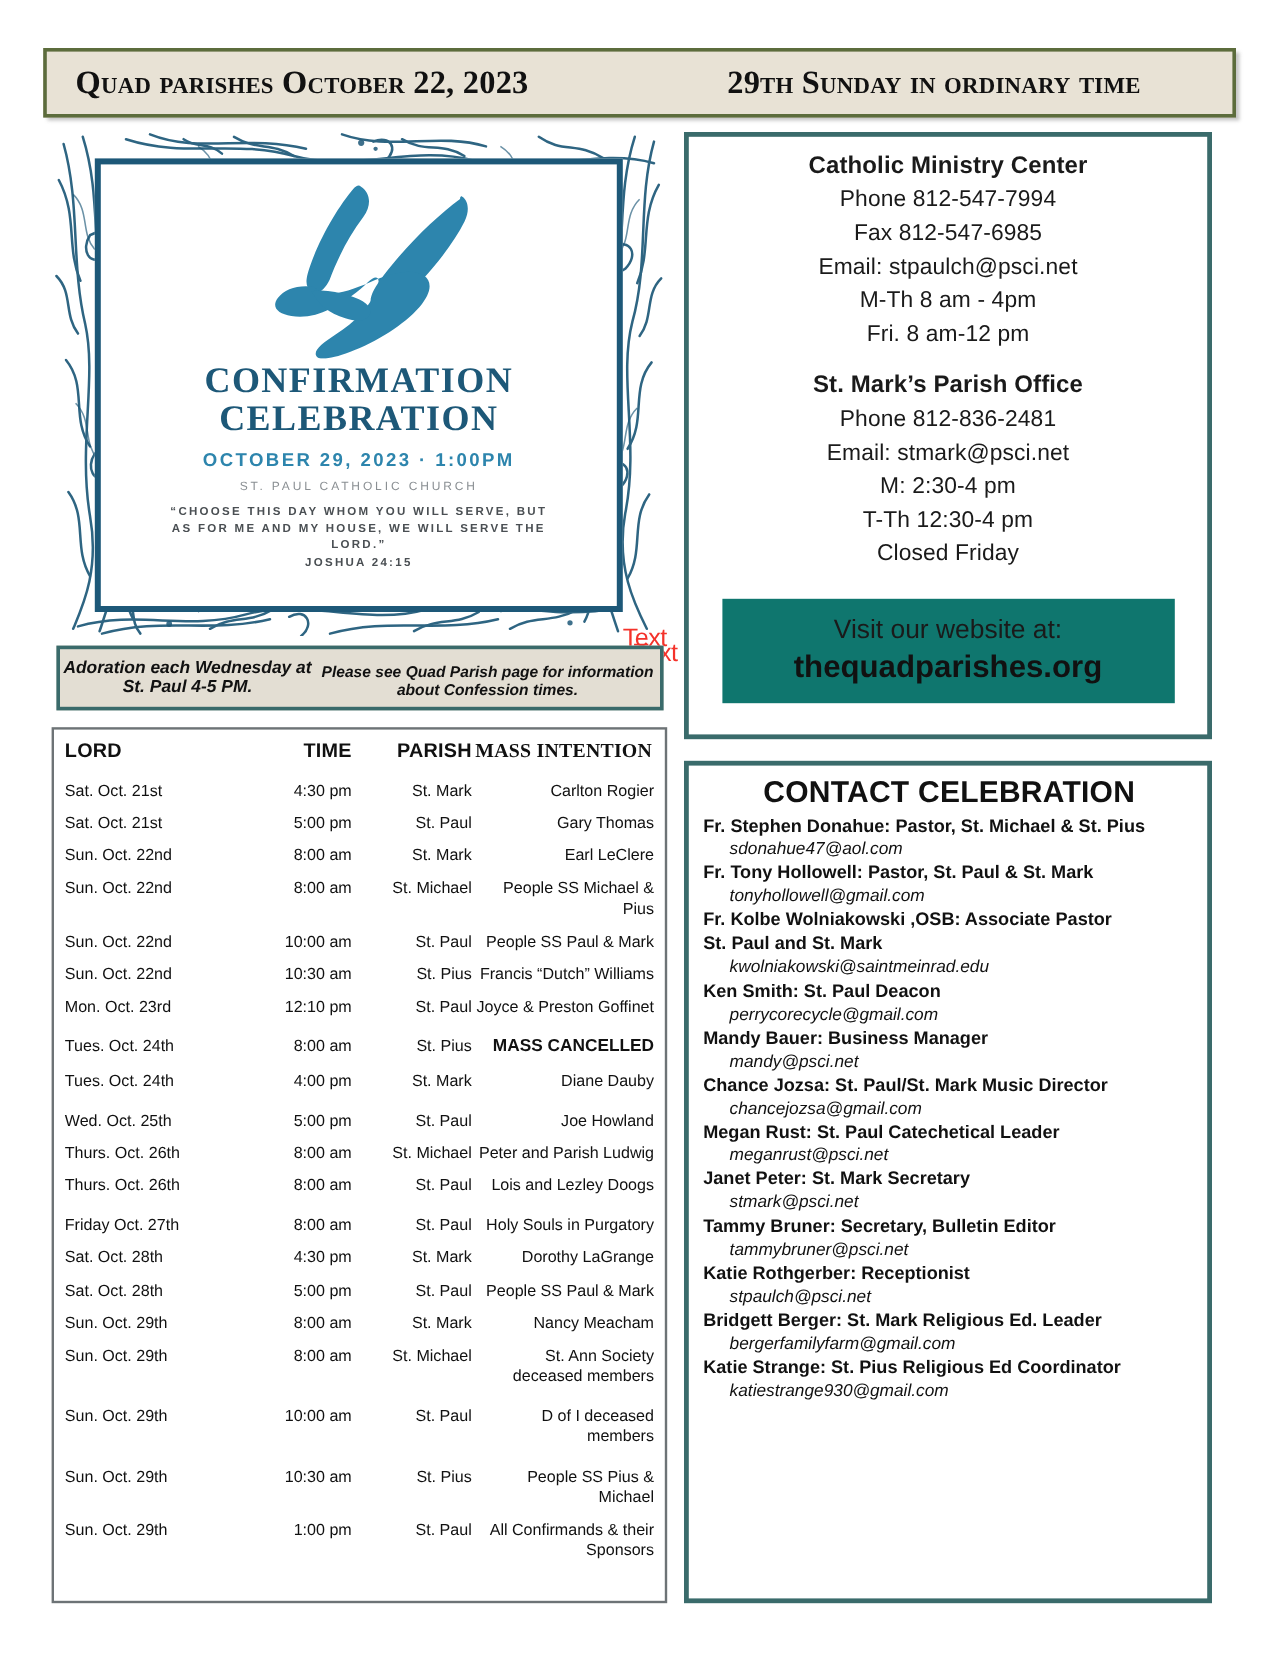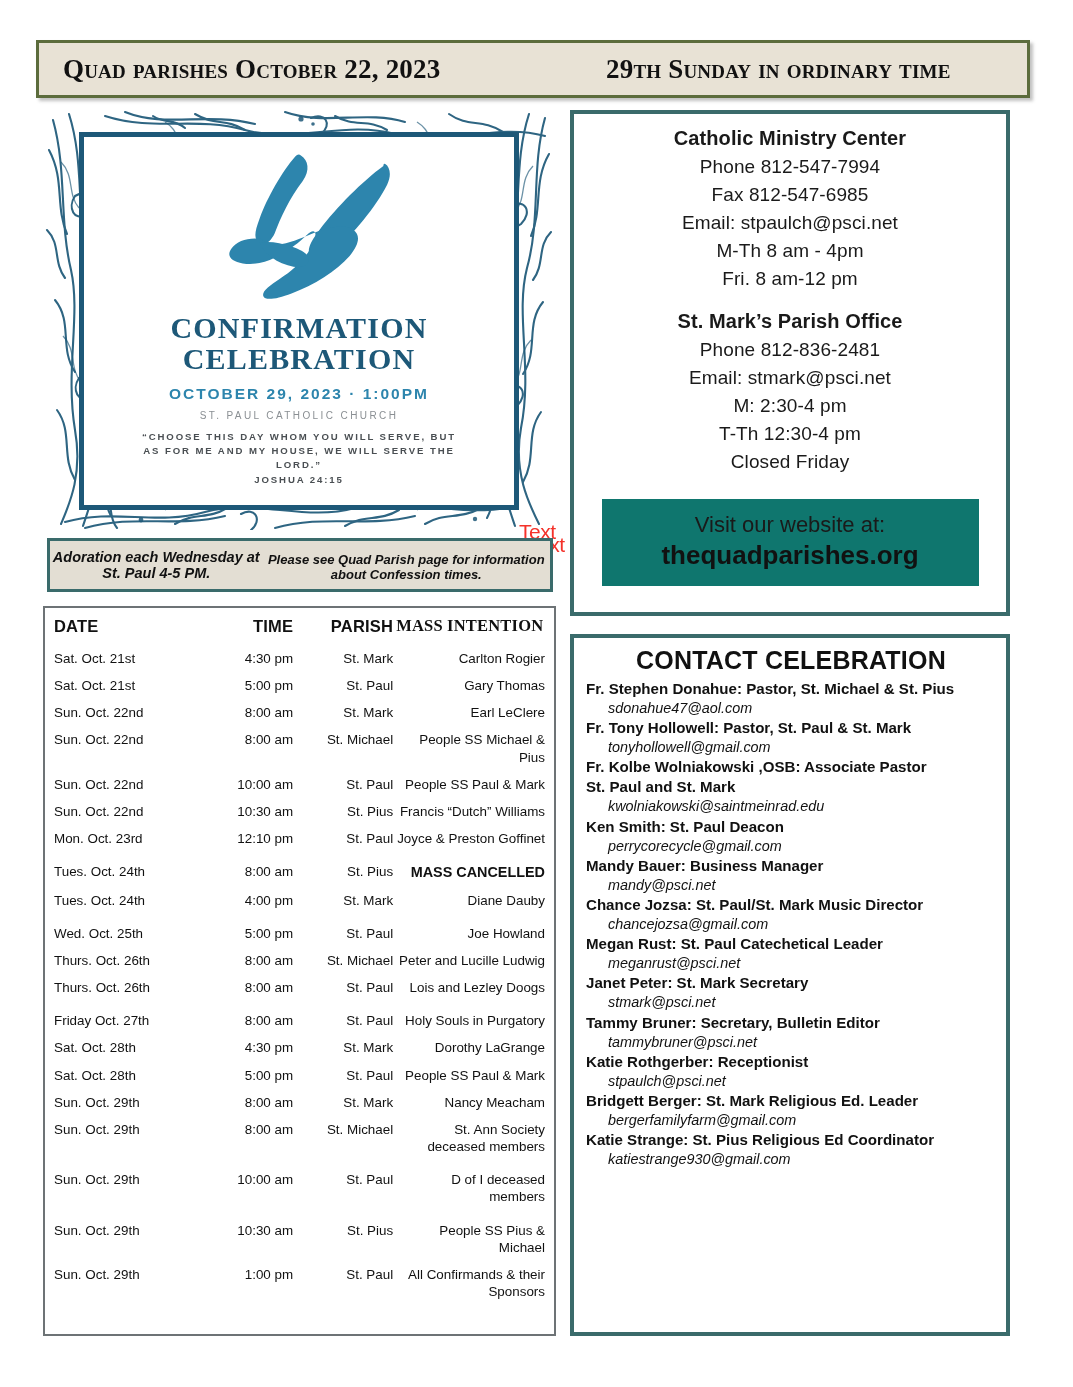--- a/index.html
+++ b/index.html
@@ -100,21 +100,21 @@
     margin-bottom: 2px;
   }
   .flyer-title {
     font-family: "Liberation Serif", serif;
     font-weight: bold;
     color: #1d5878;
     font-size: 30px;
     line-height: 1.02;
     letter-spacing: 1.2px;
     text-align: center;
-    margin-top: 12px;
+    margin-top: 2px;
   }
   .flyer-date {
     margin-top: 11px;
     color: #2d85ad;
     font-weight: bold;
     font-size: 15.5px;
     letter-spacing: 2.0px;
     text-align: center;
   }
   .flyer-church {
@@ -426,21 +426,21 @@
 
   <div class="adoration">
     <div class="adoration-line1">Adoration each Wednesday at St. Paul 4-5 PM.</div>
     <div class="adoration-line2">Please see Quad Parish page for information about Confession times.</div>
   </div>
 
   <div class="mass-box">
     <table class="mass">
       <thead>
         <tr>
-          <th class="c-date">DATE</th>
+          <th class="c-date">LORD</th>
           <th class="c-time">TIME</th>
           <th class="c-par">PARISH</th>
           <th class="c-int">MASS INTENTION</th>
         </tr>
       </thead>
       <tbody id="mass-body">
           <tr>
             <td class="c-date">Sat.  Oct. 21st</td>
             <td class="c-time">4:30 pm</td>
             <td class="c-par">St.  Mark</td>
@@ -497,21 +497,21 @@
           <tr>
             <td class="c-date">Wed. Oct. 25th</td>
             <td class="c-time">5:00 pm</td>
             <td class="c-par">St. Paul</td>
             <td class="c-int">Joe Howland</td>
           </tr>
           <tr>
             <td class="c-date">Thurs. Oct. 26th</td>
             <td class="c-time">8:00 am</td>
             <td class="c-par">St. Michael</td>
-            <td class="c-int">Peter and Lucille Ludwig</td>
+            <td class="c-int">Peter and Parish Ludwig</td>
           </tr>
           <tr class="tall">
             <td class="c-date">Thurs. Oct. 26th</td>
             <td class="c-time">8:00 am</td>
             <td class="c-par">St. Paul</td>
             <td class="c-int">Lois and Lezley Doogs</td>
           </tr>
           <tr>
             <td class="c-date">Friday Oct. 27th</td>
             <td class="c-time">8:00 am</td>

